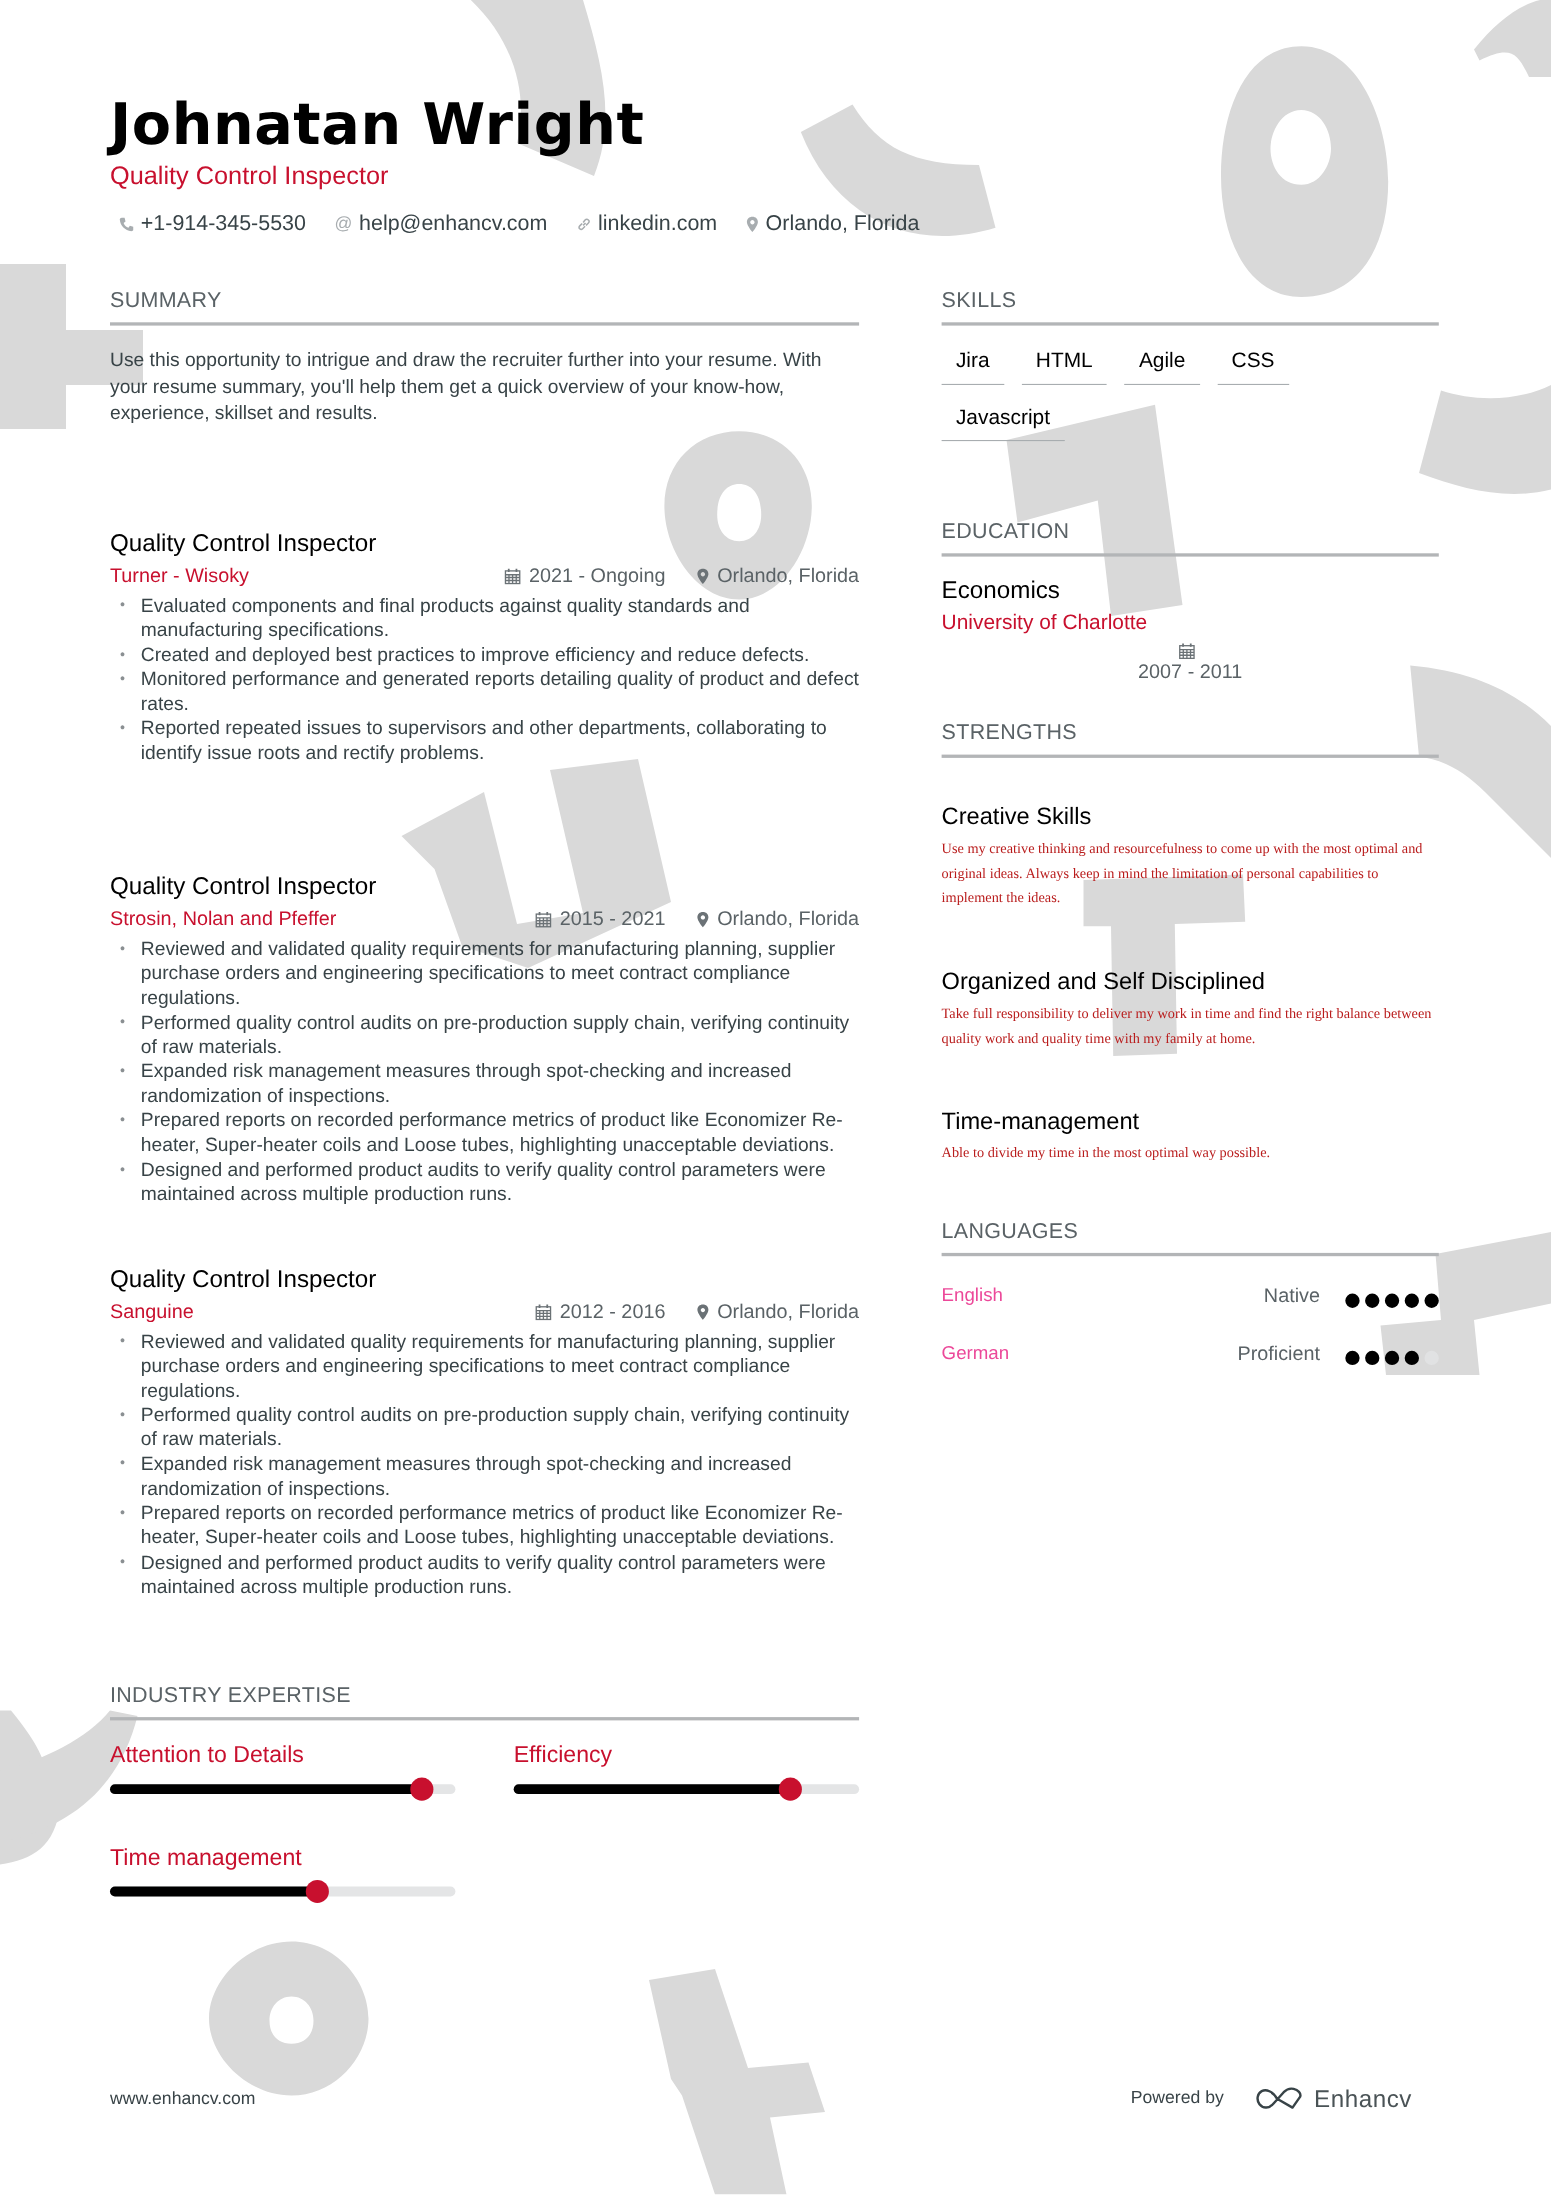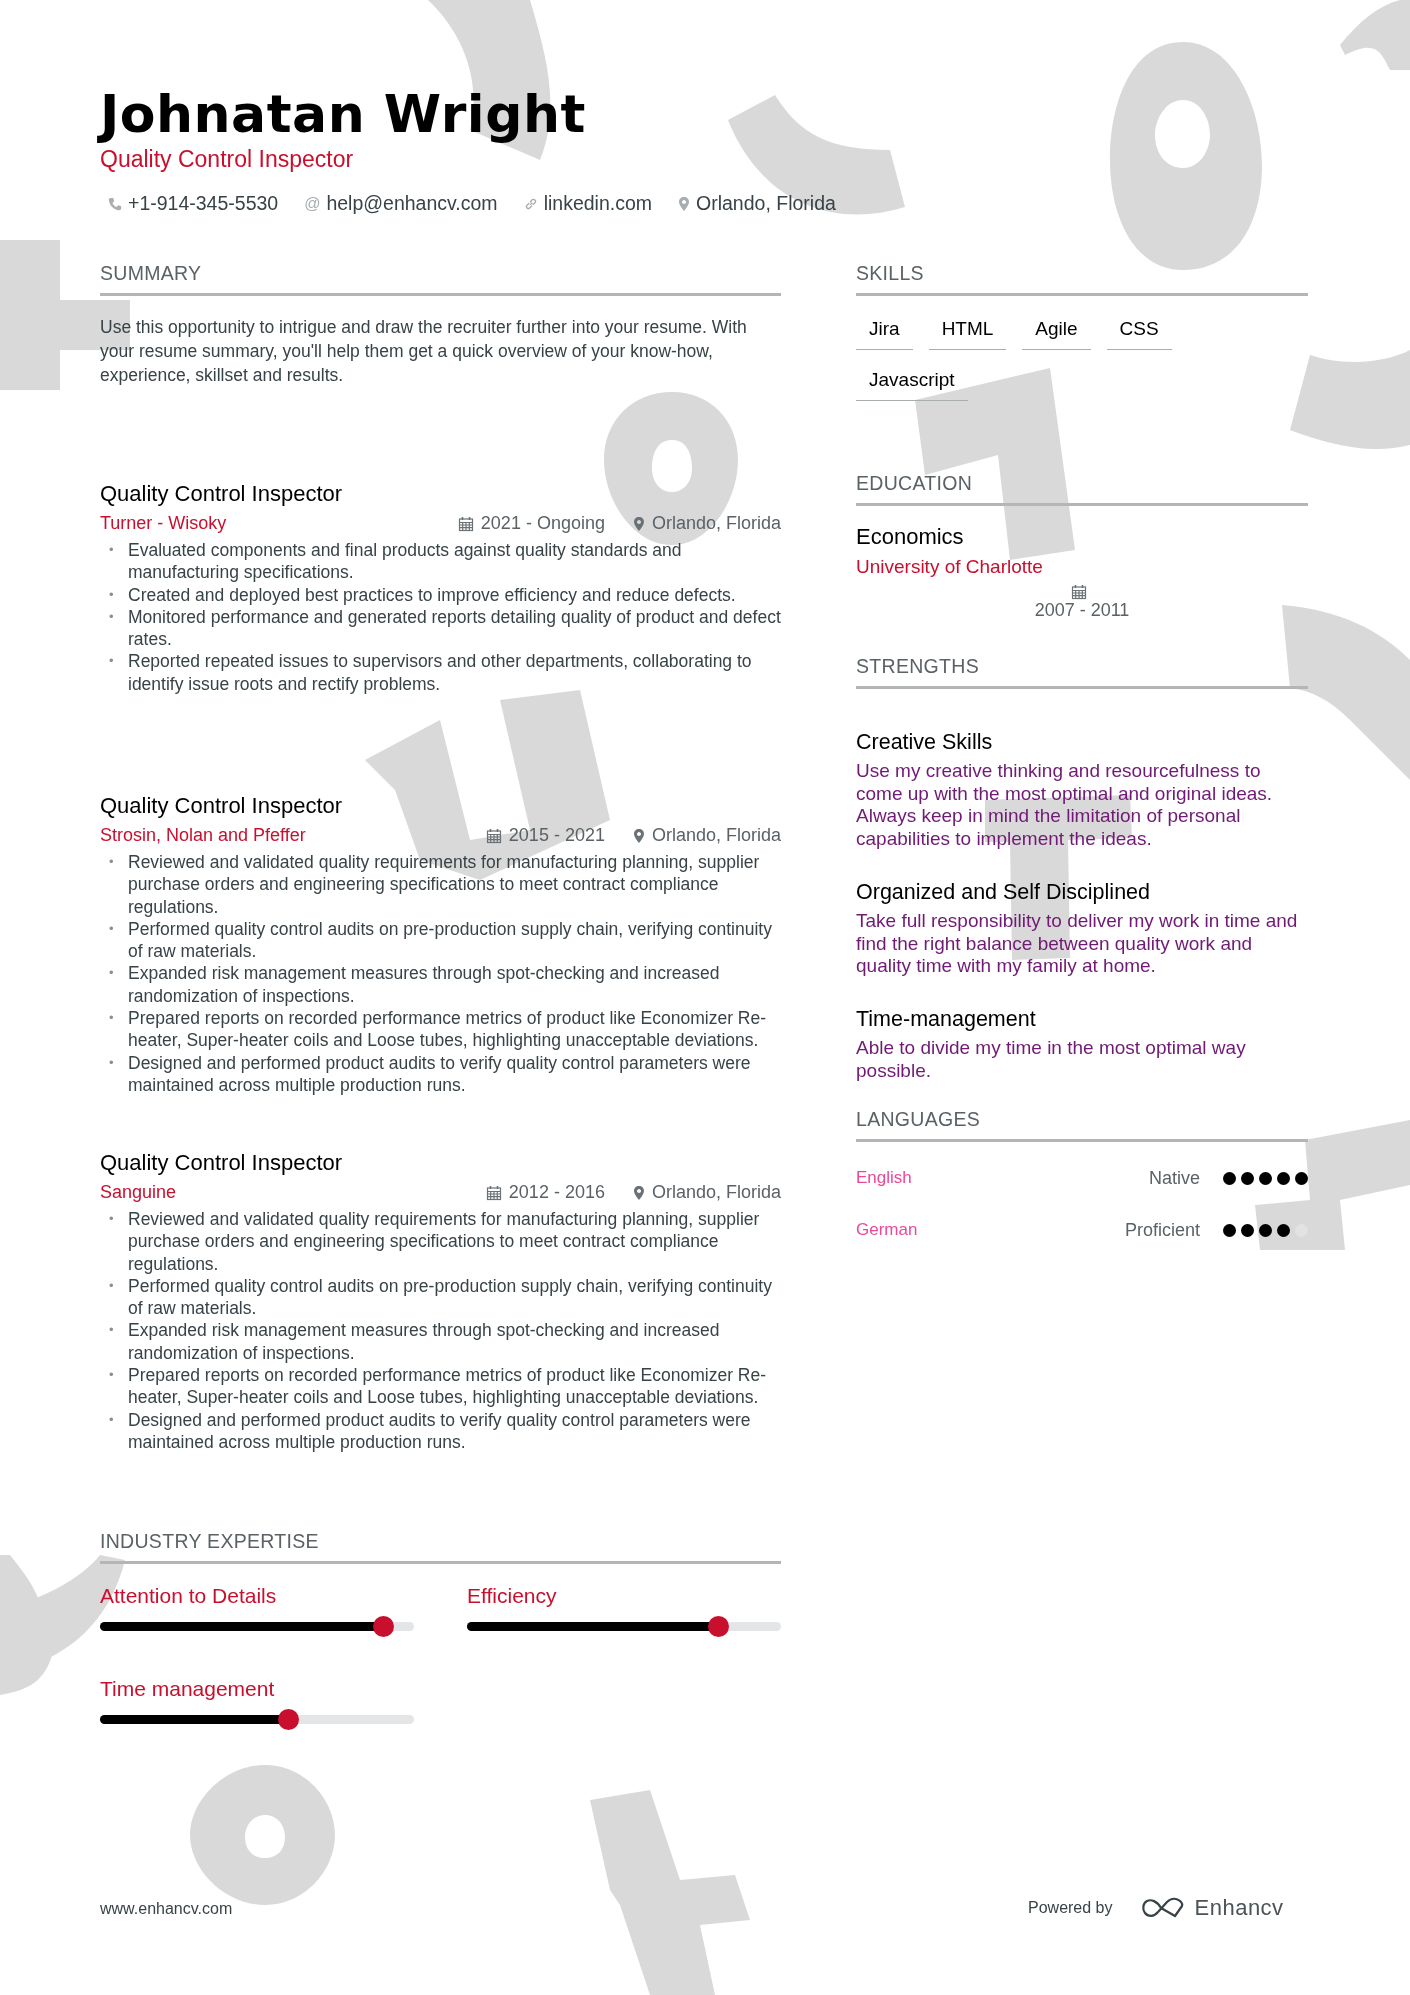--- a/index.html
+++ b/index.html
@@ -40,25 +40,25 @@
   .bar .knob { position: absolute; top: -6px; width: 21px; height: 21px; border-radius: 50%; background: #c8102e; margin-left: -10px; }
 
   .skills { display: flex; flex-wrap: wrap; margin-top: 22px; }
   .tag { font-size: 19px; color: #000; padding: 0 13px 9px 13px; border-bottom: 1.5px solid #a8adb0; margin-right: 16px; margin-bottom: 19px; }
 
   .edu-degree { font-size: 22px; color: #000; margin-top: 18px; }
   .edu-school { font-size: 19px; color: #c8102e; margin-top: 6px; }
   .edu-date { font-size: 18px; color: #5a6266; margin-top: 6px; display: flex; align-items: center; flex-direction: column; }
   .edu-date svg { margin-right: 7px; }
   .str-title { font-size: 21.5px; color: #000; margin-top: 27px; }
-  .str-desc { font-size: 19px; line-height: 22.5px; color: #701a75; margin-top: 5px; }
+  .str-desc { font-size: 13px; line-height: 22.5px; color: #b91c1c; margin-top: 5px; font-family: Liberation Serif, serif; }
 
   .lang-row { display: flex; align-items: center; justify-content: space-between; height: 52px; }
   .lang-name { font-size: 17px; color: #ec4899; }
-  .lang-right { display: flex; align-items: center; }
+  .lang-right { display: flex; align-items: flex-end; }
   .lang-level { font-size: 18px; color: #5a6266; margin-right: 18px; }
   .dots { display: flex; }
   .dot { width: 13px; height: 13px; border-radius: 50%; background: #000; margin-left: 5px; }
   .dot.off { background: #e1e2e3; }
 
   .footer-left { position: absolute; left: 100px; top: 1900px; font-size: 16px; color: #384347; }
   .footer-right { position: absolute; left: 1028px; top: 1895px; display: flex; align-items: center; font-size: 16px; color: #384347; }
   .footer-right .brand { font-size: 22px; color: #4a5356; margin-left: 8px; letter-spacing: 0.5px; }
   .footer-right svg { margin-left: 28px; }
 </style>

